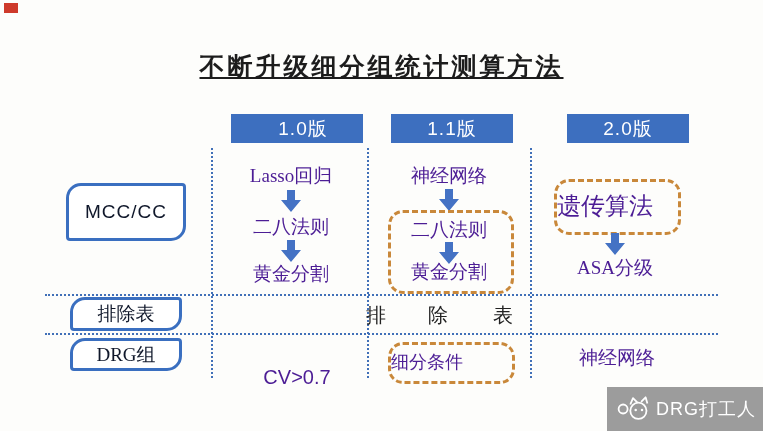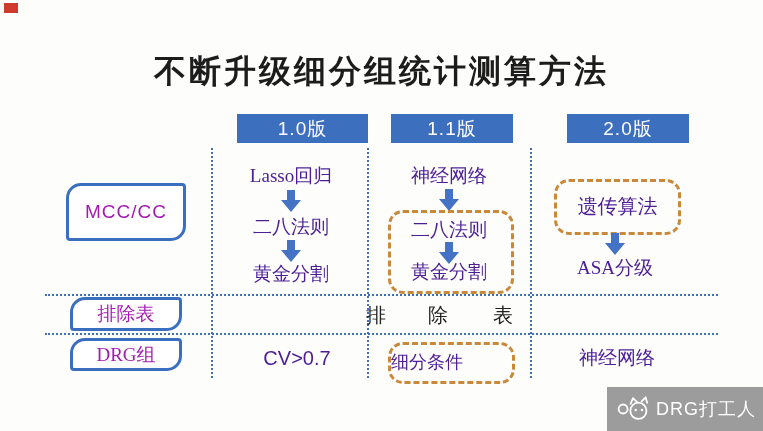--- a/index.html
+++ b/index.html
@@ -7,40 +7,40 @@
     position:relative; width:763px; height:431px; margin:0 auto;
     background:#fdfdfb; overflow:hidden;
     font-family:"Liberation Sans", sans-serif; color:#262626;
   }
   
   .record-dot{position:absolute; left:4px; top:3px; width:14px; height:10px; background:#ce3a2b;}
   
   .title{
     position:absolute; left:0; top:50px; width:100%; text-align:center;
     font-family:"Liberation Serif", serif; font-weight:bold;
-    font-size:32px; letter-spacing:3px; color:#1c1c1c;
+    font-size:25px; letter-spacing:3px; color:#1c1c1c;text-decoration:underline;
   }
   
   .ver{
     position:absolute; top:114px; height:29px; line-height:29px;
     background:#3d6fbf; color:#ffffff; text-align:center;
     font-size:19px; letter-spacing:1px;
   }
-  .ver1{left:237px; width:131px;}
+  .ver1{left:231px; width:120px;padding-left:12px;}
   .ver2{left:391px; width:122px;text-align:center;}
   .ver3{left:555px; width:122px;margin-left:12px;}
   
   .vline{position:absolute; top:148px; height:230px; width:0; border-left:2px dotted #4170b8;}
   .vl1{left:211px;} .vl2{left:367px;} .vl3{left:530px;}
   .hline{position:absolute; left:45px; width:673px; height:0; border-top:2px dotted #4170b8;}
   .hl1{top:294px;} .hl2{top:333px;}
   
   .rowbox{
     position:absolute; background:#ffffff; border:3px solid #3a6fc0;
-    border-radius:15px 4px 15px 4px; text-align:center; color:#a21caf;
+    border-radius:15px 4px 15px 4px; text-align:center; color:#0f172a;
     font-family:"Liberation Serif", serif;
   }
   .mccbox{left:66px; top:183px; width:114px; height:52px; line-height:52px; font-size:19px; font-family:"Liberation Sans",sans-serif; letter-spacing:1px;}
   .excbox{left:70px; top:297px; width:106px; height:28px; line-height:28px; font-size:19px;font-family:Liberation Serif, serif;}
   .drgbox{left:70px; top:338px; width:106px; height:27px; line-height:27px; font-size:19px;}
   
   .flabel{
     position:absolute; transform:translateX(-50%); white-space:nowrap;
     font-family:"Liberation Serif", serif; font-size:19px; color:#4c1d95; line-height:22px;
   }
@@ -49,27 +49,27 @@
     position:absolute; transform:translateX(-50%);
     width:20px; height:22px; background:#4472c4;
     -webkit-clip-path:polygon(30% 0,70% 0,70% 46%,100% 46%,50% 100%,0 46%,30% 46%);
     clip-path:polygon(30% 0,70% 0,70% 46%,100% 46%,50% 100%,0 46%,30% 46%);
   }
   
   .dashbox{position:absolute; border:3px dashed #c9883a; border-radius:15px;}
   .dash-v11{left:388px; top:210px; width:120px; height:78px;}
   .dash-v20{left:554px; top:179px; width:121px; height:50px;}
   .dash-drg{left:388px; top:342px; width:121px; height:36px;}
-  .dash-v20 .flabel{position:static; transform:none; display:block; text-align:center; line-height:48px; font-size:20px;}
+  .dash-v20 .flabel{position:static; transform:none; display:block; line-height:48px; font-size:24px;}
   .dash-drg .flabel{position:static; transform:none; display:block; line-height:35px; font-size:18px;}
   
   .exc-char{position:absolute; top:302px; transform:translateX(-50%);
     font-family:"Liberation Serif", serif; font-size:20px; color:#222;}
   
-  .cv-label{font-size:20px; font-family:"Liberation Sans",sans-serif;}
+  .cv-label{font-size:20px; font-family:"Liberation Sans",sans-serif;margin-top:19px;}
   
   .watermark{
     position:absolute; left:607px; top:387px; width:156px; height:44px;
     background:#9c9c9c; display:flex; align-items:center;
   }
   .wm-icon{margin-left:8px; flex:0 0 auto;}
   .wm-text{color:#ffffff; font-size:18px; margin-left:5px; letter-spacing:1px;
     font-family:"Liberation Sans",sans-serif;}
 </style>
 </head>

